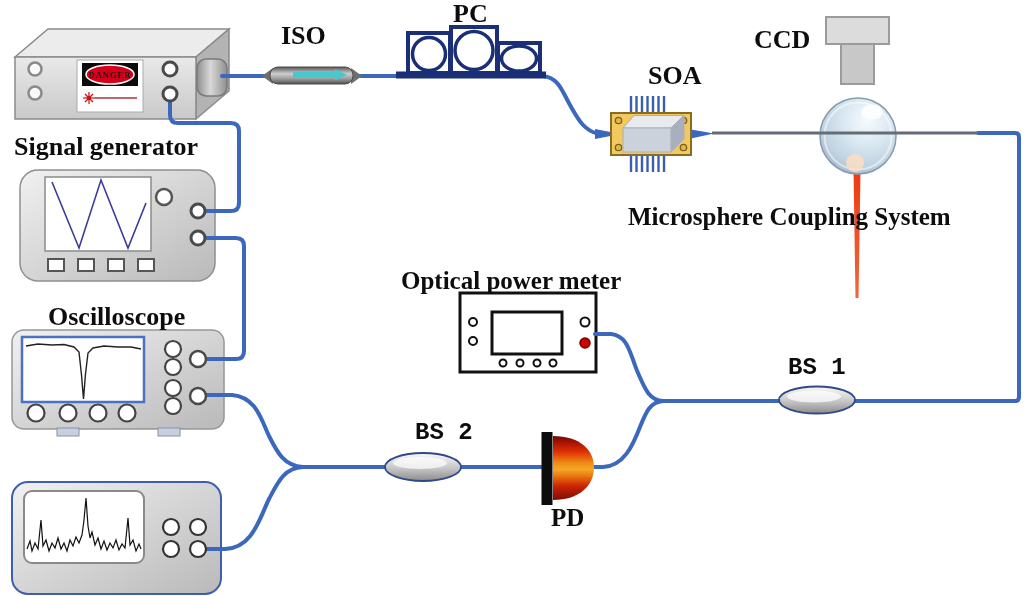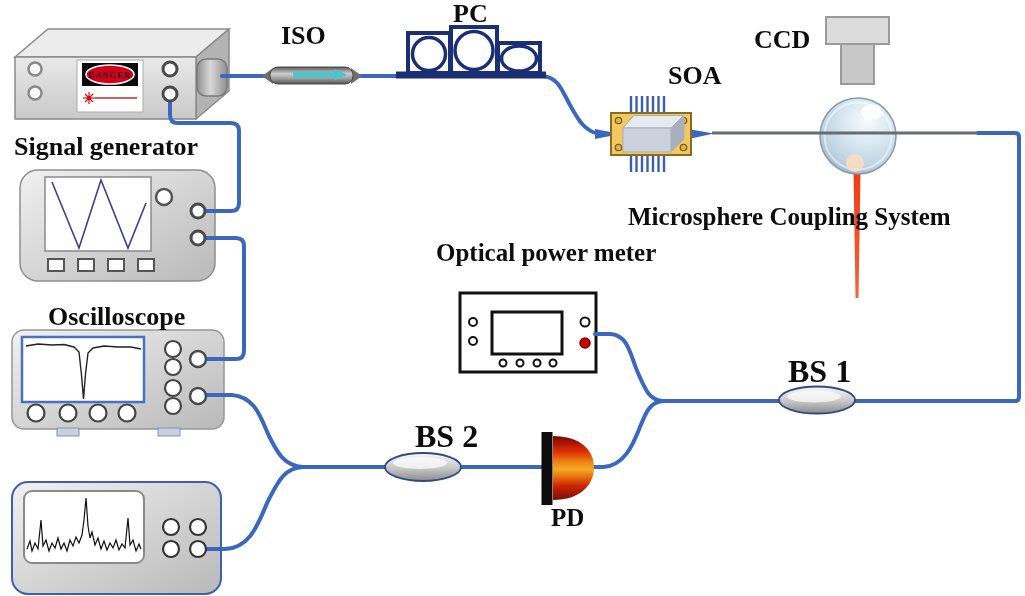--- a/index.html
+++ b/index.html
@@ -5,21 +5,21 @@
   html,body{margin:0;padding:0;background:#fff;}
   .canvas{
     position:relative;width:1025px;height:596px;background:#ffffff;overflow:hidden;
     font-family:"Liberation Serif","DejaVu Serif",serif;
   }
   .canvas svg.layer{position:absolute;left:0;top:0;}
   .lbl{
     position:absolute;font-weight:bold;color:#0d0d0d;white-space:nowrap;
     font-family:"Liberation Serif","DejaVu Serif",serif;line-height:1.05;
   }
-  .fs26{font-size:26px;} .fs25{font-size:25px;} .fs24{font-size:32px;}
+  .fs26{font-size:26px;} .fs25{font-size:25px;} .fs24{font-size:24px;font-family:Liberation Mono, monospace;}
 </style>
 </head>
 <body>
 
 <div class="canvas">
 
 <svg class="layer" width="1025" height="596" viewBox="0 0 1025 596">
   <defs>
     <linearGradient id="laserFront" x1="0" y1="0" x2="0" y2="1">
       <stop offset="0" stop-color="#e9e9e9"></stop>
@@ -244,23 +244,23 @@
   <g fill="#ffffff" stroke="#333333" stroke-width="2.2">
     <circle cx="171" cy="527" r="8"></circle>
         <circle cx="198" cy="527" r="8"></circle>
     <circle cx="171" cy="549" r="8"></circle>
         <circle cx="198" cy="549" r="8"></circle>
   </g>
 </svg>
 
 <div class="lbl fs26" style="left:281px;top:22px;">ISO</div>
 <div class="lbl fs26" style="left:453px;top:0px;">PC</div>
-<div class="lbl fs26" style="left:668px;top:62px;">SOA</div>
+<div class="lbl fs26" style="left:648px;top:62px;">SOA</div>
 <div class="lbl fs26" style="left:754px;top:26px;text-align:center;">CCD</div>
 <div class="lbl fs26" style="left:14px;top:133px;">Signal generator</div>
 <div class="lbl fs25" style="left:628px;top:204px;">Microsphere Coupling System</div>
 <div class="lbl fs26" style="left:48px;top:292px;margin-top:11px;">Oscilloscope</div>
-<div class="lbl fs25" style="left:401px;top:240px;margin-left:35px;">Optical power meter</div>
+<div class="lbl fs25" style="left:401px;top:268px;">Optical power meter</div>
 <div class="lbl fs24" style="left:788px;top:355px;">BS 1</div>
 <div class="lbl fs24" style="left:395px;top:420px;margin-left:20px;">BS 2</div>
 <div class="lbl fs25" style="left:551px;top:505px;">PD</div>
 
 </div>
 
 </body></html>

